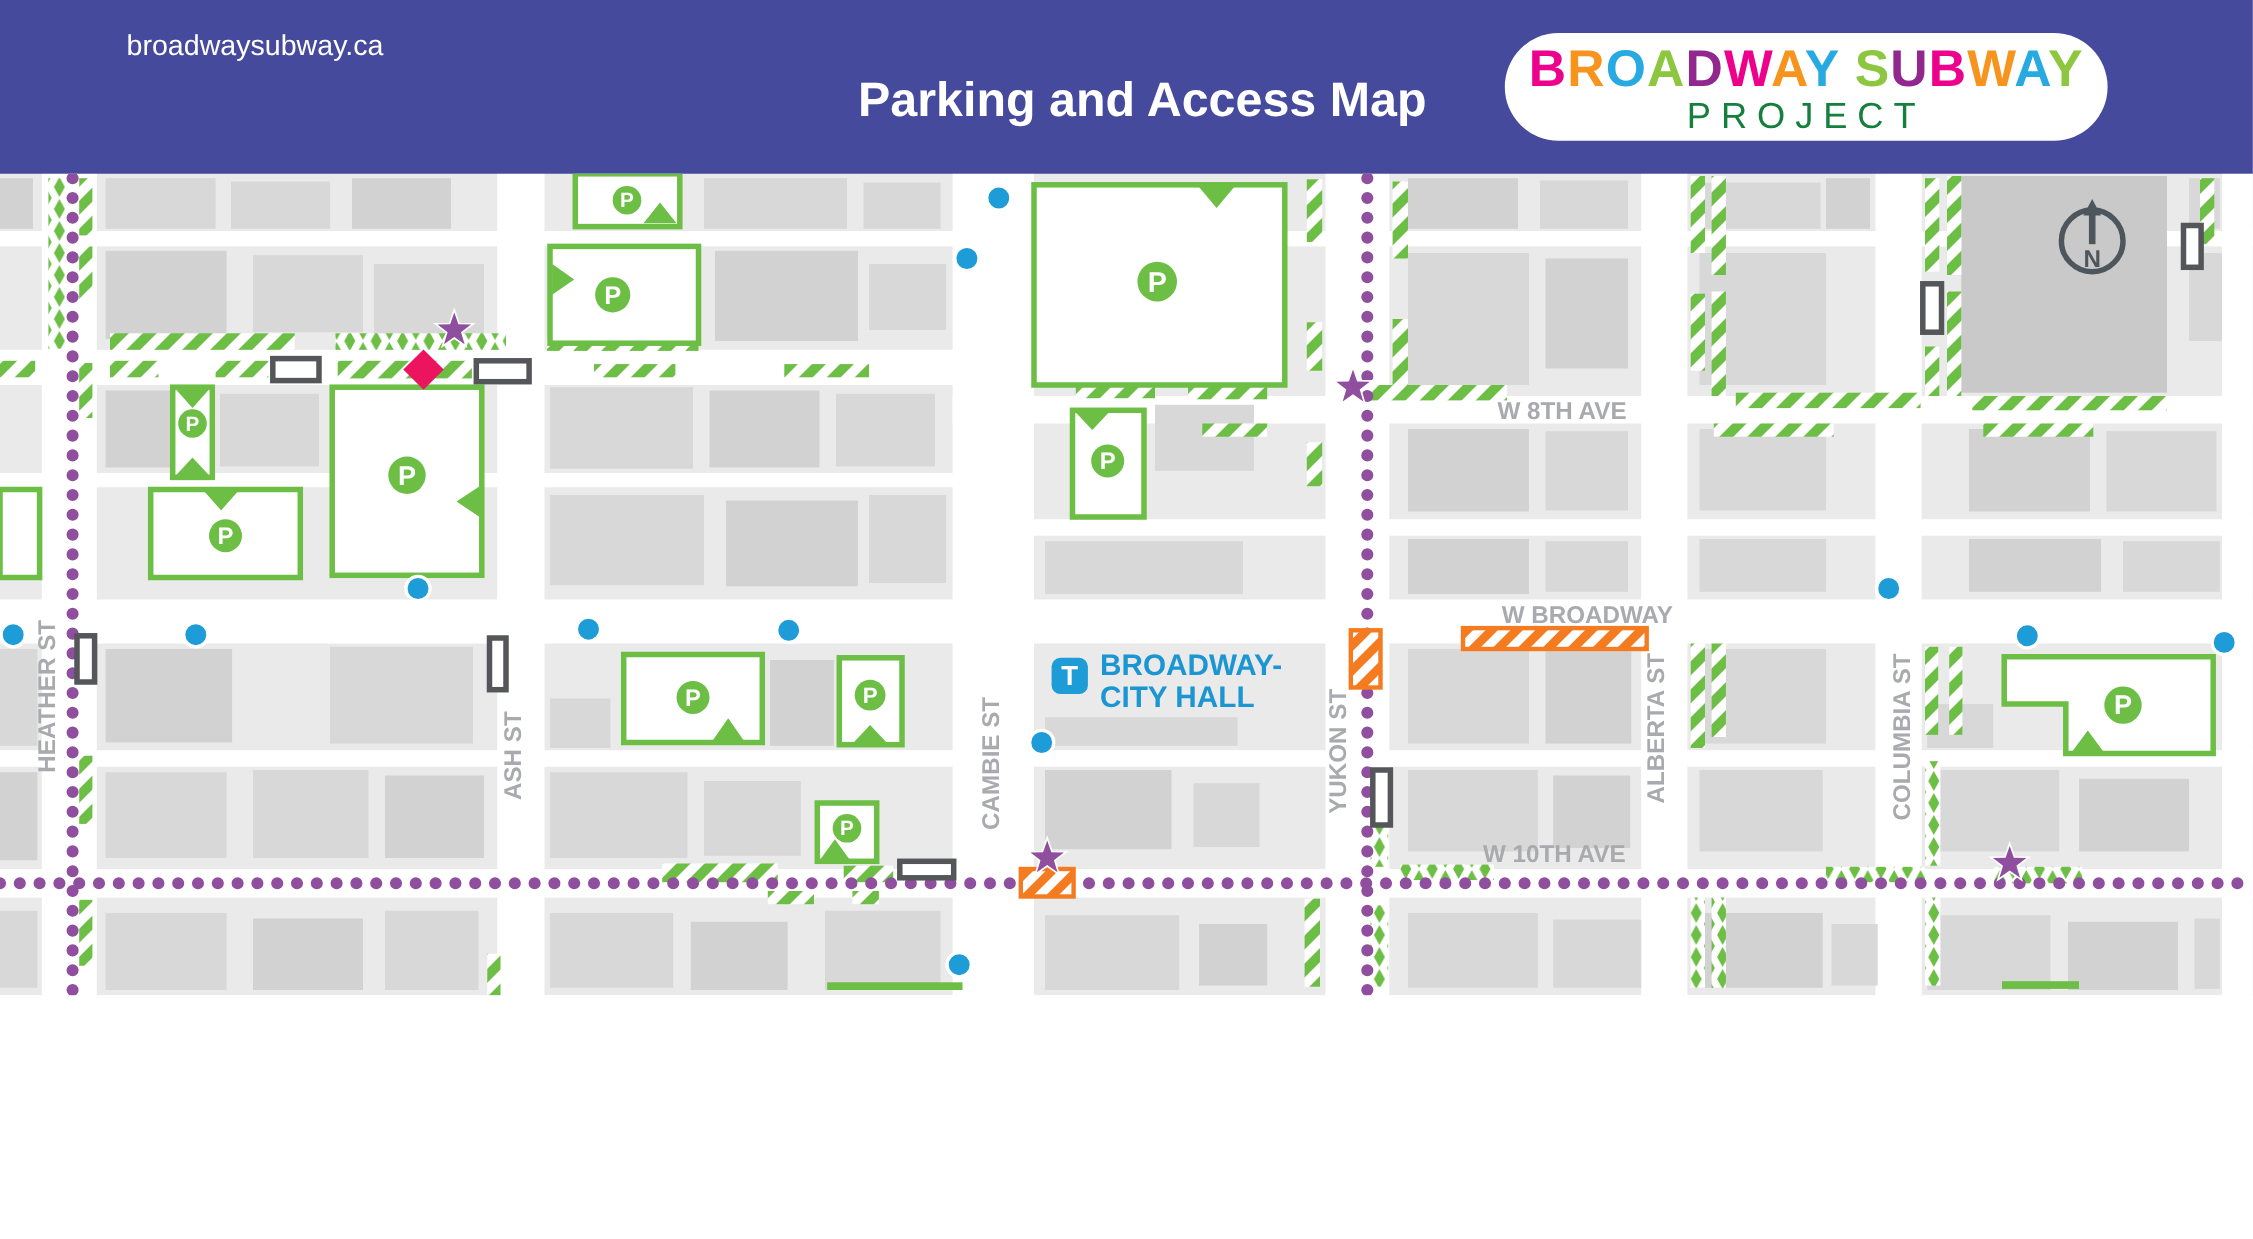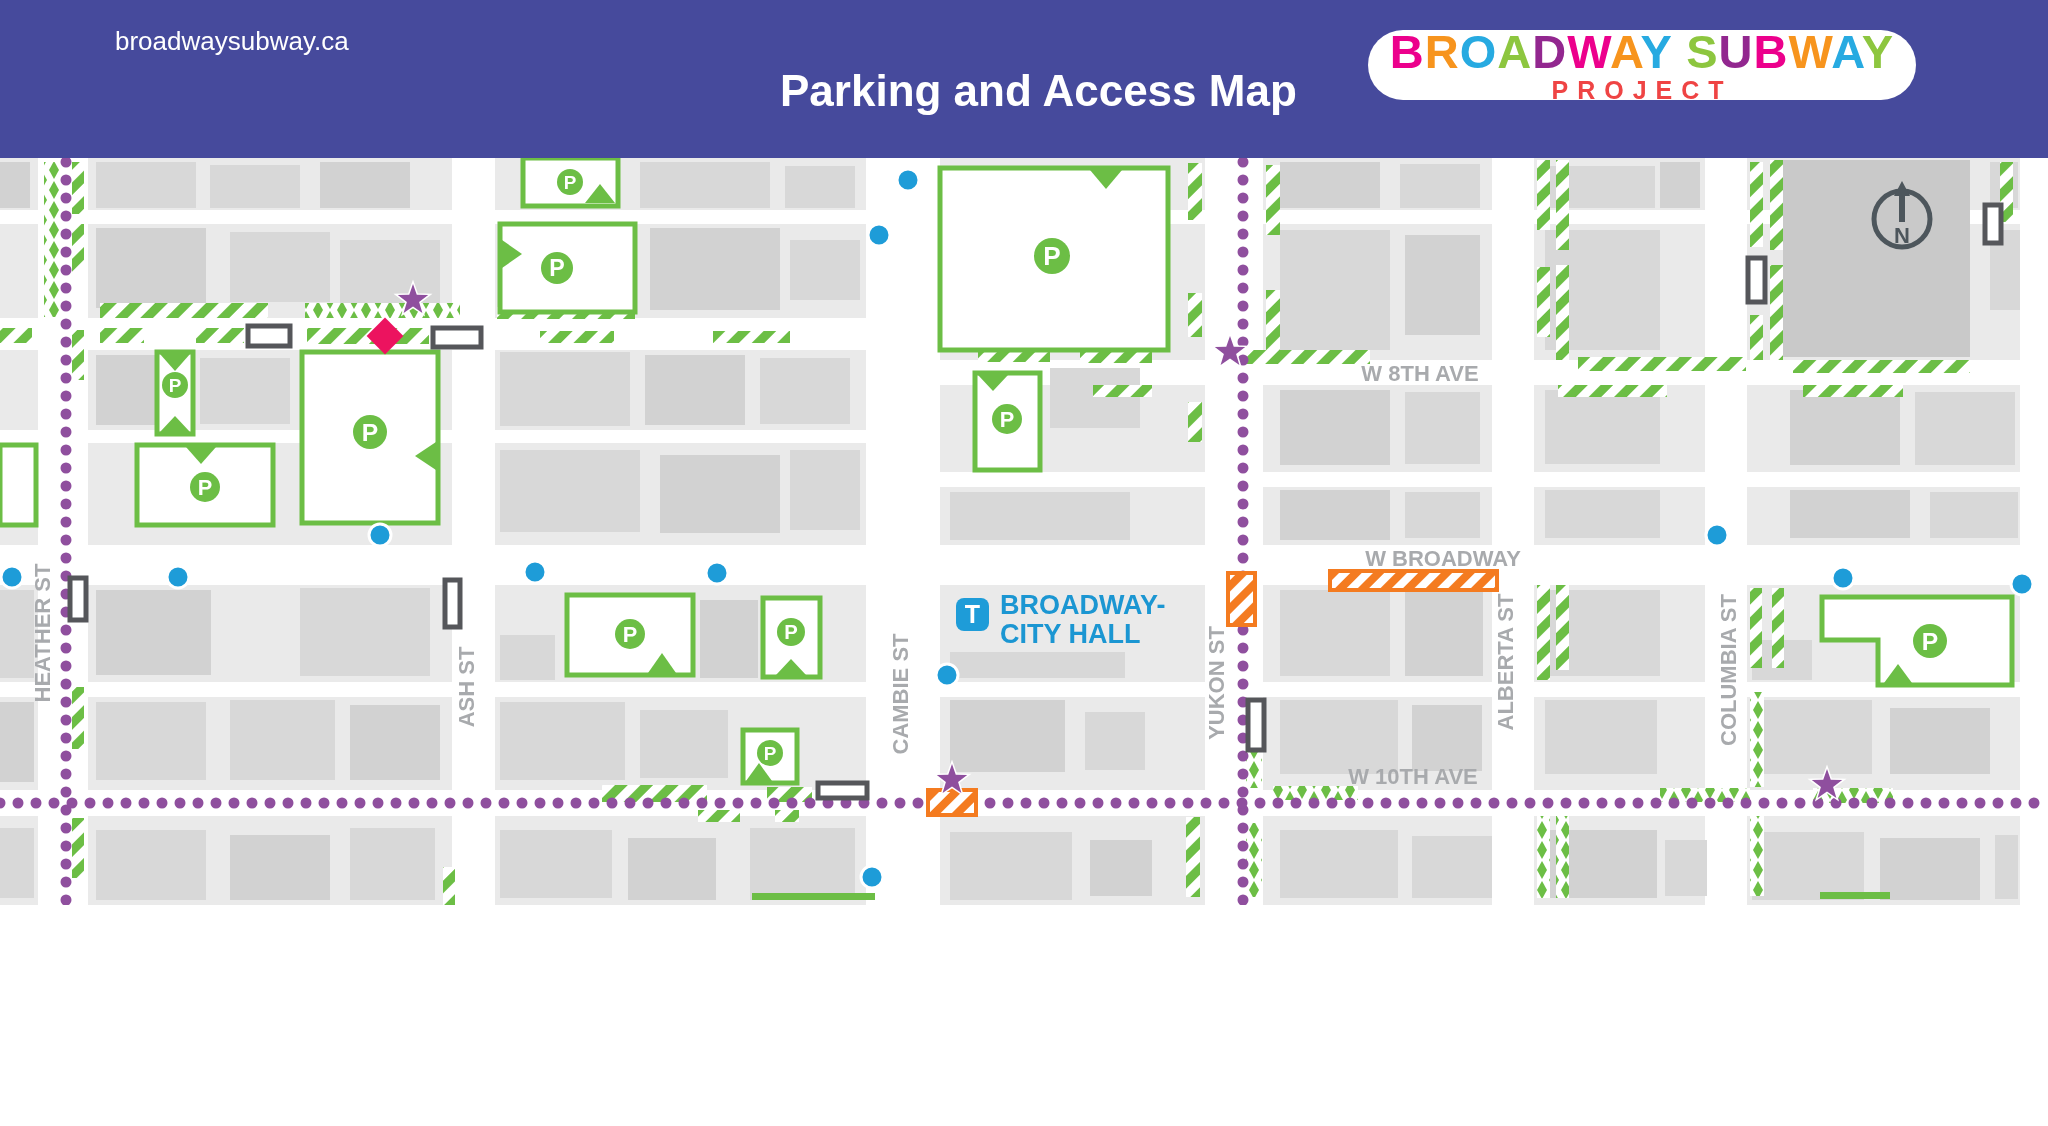--- a/index.html
+++ b/index.html
@@ -3,24 +3,24 @@
 <meta charset="utf-8">
 <style>
   html,body{margin:0;padding:0;}
   body{width:2048px;height:1126px;position:relative;overflow:hidden;background:#ffffff;
        font-family:"Liberation Sans","DejaVu Sans",sans-serif;}
   
   .header{position:absolute;left:0;top:0;width:2048px;height:158px;background:#464A9C;}
   .hdr-site{position:absolute;left:115px;top:26px;font-size:26px;font-weight:normal;color:#ffffff;}
   .hdr-title{position:absolute;left:115px;top:66px;font-size:44px;font-weight:bold;color:#ffffff;}
   .hdr-map-title{position:absolute;left:780px;top:66px;font-size:44px;font-weight:bold;color:#ffffff;}
-  .logo{position:absolute;left:1368px;top:30px;width:548px;height:70px;background:#ffffff;border-radius:49px;
+  .logo{position:absolute;left:1368px;top:30px;width:548px;height:98px;background:#ffffff;border-radius:49px;
         display:flex;flex-direction:column;align-items:center;justify-content:center;}
   .logo-line1{font-size:47px;font-weight:800;letter-spacing:1px;line-height:1;white-space:pre;}
-  .logo-line2{font-size:25px;font-weight:bold;color:#ef4444;letter-spacing:9px;line-height:1;margin-top:3px;}
+  .logo-line2{font-size:33px;font-weight:normal;color:#15803d;letter-spacing:9px;line-height:1;margin-top:3px;}
   
   svg.map{position:absolute;left:0;top:158px;}
   
   .legend{position:absolute;left:0;top:905px;width:2048px;height:221px;background:#ffffff;}
 </style>
 </head>
 <body>
 
 <div class="header">
   <div class="hdr-site">broadwaysubway.ca</div>

